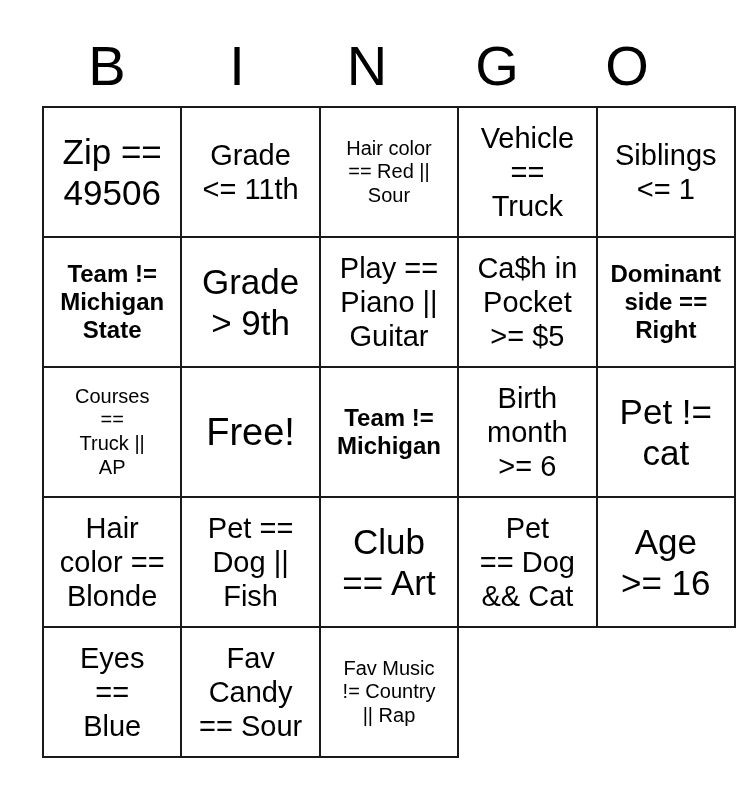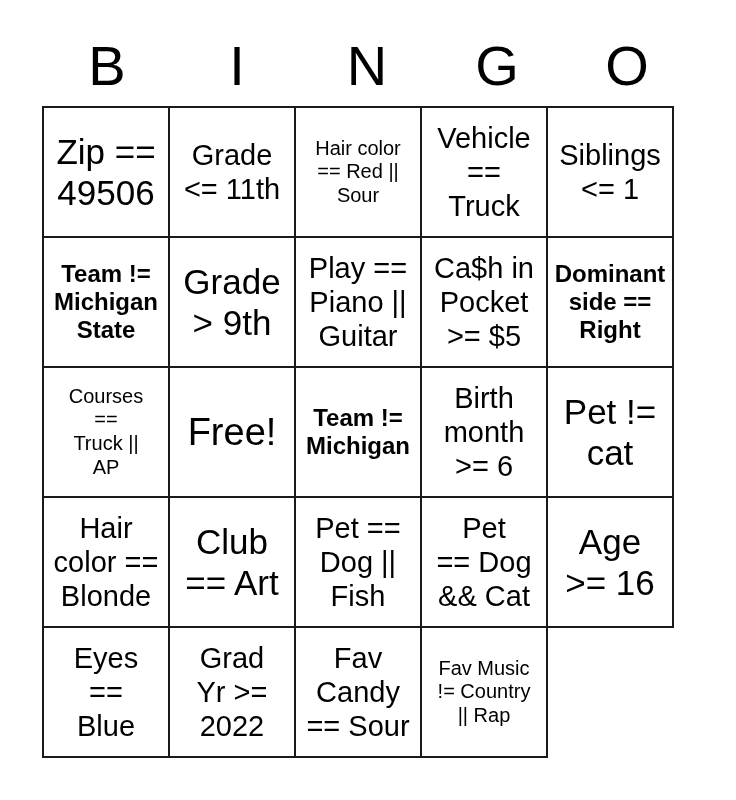--- a/index.html
+++ b/index.html
@@ -41,21 +41,21 @@
     font-weight: 400;
     color: #000000;
     letter-spacing: 0;
   }
 
   
   #grid {
     position: absolute;
     left: 42px;
     top: 106px;
-    width: 632px;
+    width: 694px;
     height: 652px;
     box-sizing: border-box;
     border-top: 2px solid #1a1a1a;
     border-left: 2px solid #1a1a1a;
     display: grid;
     grid-template-columns: repeat(5, 1fr);
     grid-template-rows: repeat(5, 1fr);
     background: #ffffff;
   }
 
@@ -171,49 +171,44 @@
     <div class="cell">
         <span class="cell-text fs-lg">Pet !=
 cat</span>
       </div>
     <div class="cell">
         <span class="cell-text fs-md">Hair
 color ==
 Blonde</span>
       </div>
     <div class="cell">
-        <span class="cell-text fs-lg">Club
-== Art</span>
-      </div>
-    <div class="cell">
         <span class="cell-text fs-md">Pet ==
 Dog ||
 Fish</span>
       </div>
     <div class="cell">
+        <span class="cell-text fs-lg">Club
+== Art</span>
+      </div>
+    <div class="cell">
         <span class="cell-text fs-md">Pet
 == Dog
 &amp;&amp; Cat</span>
       </div>
 
     <div class="cell">
         <span class="cell-text fs-lg">Age
 &gt;= 16</span>
       </div>
     <div class="cell">
         <span class="cell-text fs-md">Eyes
 ==
 Blue</span>
       </div>
     <div class="cell">
-        <span class="cell-text fs-md">Grad
-Yr &gt;=
-2022</span>
-      </div>
-    <div class="cell">
         <span class="cell-text fs-md">Fav
 Candy
 == Sour</span>
       </div>
     <div class="cell">
         <span class="cell-text fs-xs">Fav Music
 != Country
 || Rap</span>
       </div>
   </div>

